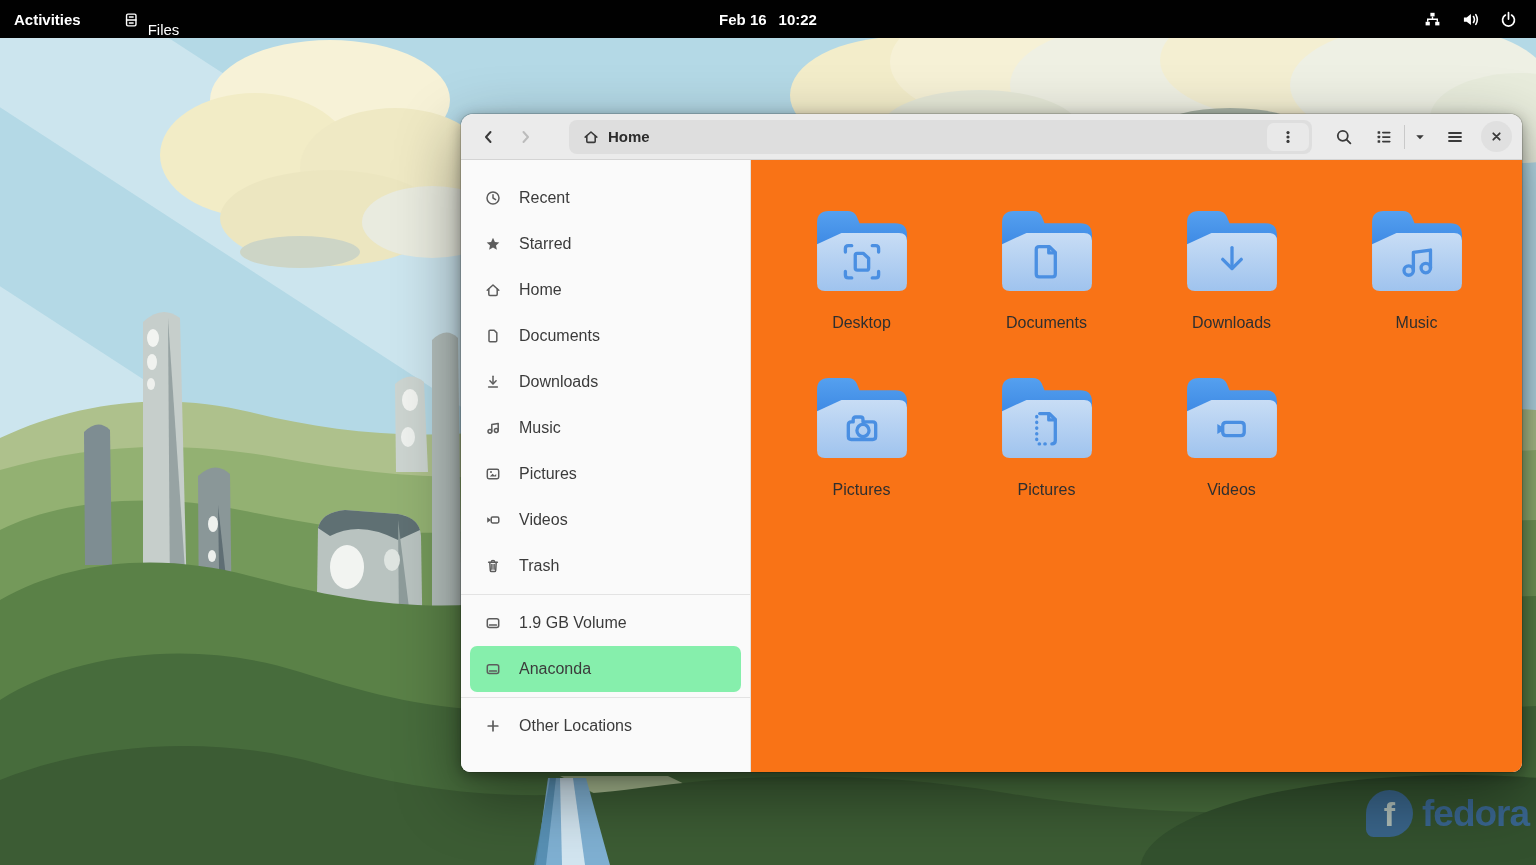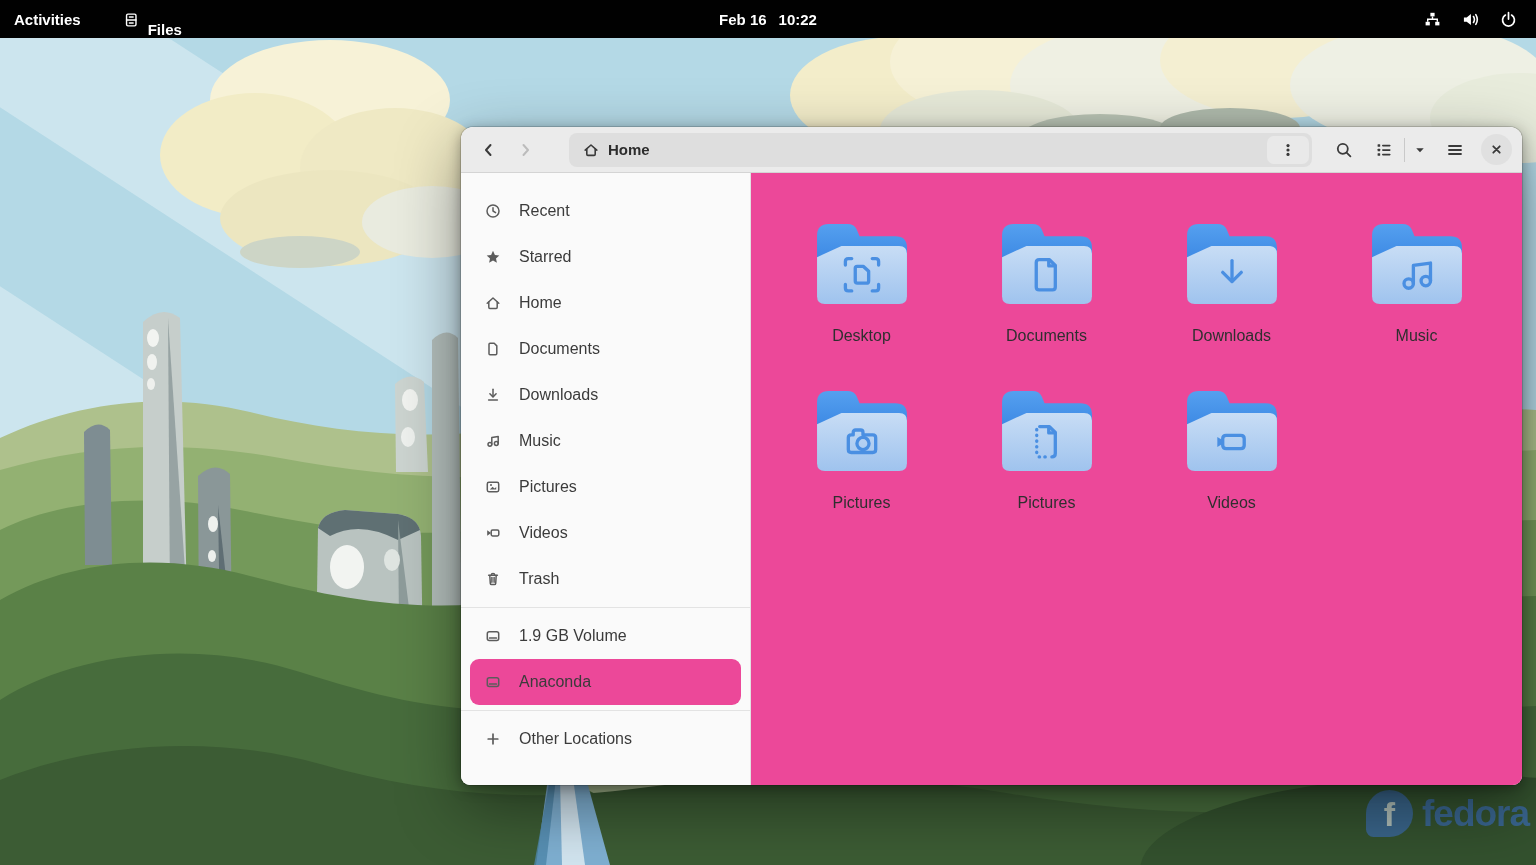--- a/index.html
+++ b/index.html
@@ -25,29 +25,29 @@
     color:#3c6eb4;font-size:37px;font-weight:bold;letter-spacing:-1px;opacity:.85;
   }
   
   #topbar{
     position:absolute;left:0;top:0;width:1536px;height:38px;background:#010101;
     display:flex;align-items:center;color:#fff;z-index:5;
   }
   .tb-btn{background:none;border:none;color:#ffffff;font-family:inherit;
     font-size:15px;font-weight:bold;padding:8px 14px;height:100%;cursor:default;}
   #tb-app{display:flex;align-items:center;gap:9px;margin-left:28px;}
-  #tb-app .lbl{font-size:15px;font-weight:bold;margin-top:20px;}
+  #tb-app .lbl{font-size:15px;font-weight:normal;margin-top:20px;}
   #tb-clock{position:absolute;left:0;right:0;margin:auto;width:200px;text-align:center;
     font-size:15px;font-weight:bold;display:flex;justify-content:center;gap:12px;}
   #tb-status{margin-left:auto;display:flex;align-items:center;gap:6px;padding-right:12px;}
   .tb-icon{background:none;border:none;width:32px;height:32px;display:flex;
     align-items:center;justify-content:center;padding:0;}
   
   #files-window{
-    position:absolute;left:461px;top:127px;width:1061px;height:658px;
+    position:absolute;left:461px;top:114px;width:1061px;height:658px;
     background:#fff;border-radius:12px 12px 9px 9px;
     box-shadow:0 3px 14px rgba(0,0,0,.35),0 22px 64px rgba(0,0,0,.42),0 0 0 1px rgba(0,0,0,.14);
     display:flex;flex-direction:column;z-index:4;overflow:hidden;
   }
   #headerbar{
     height:46px;flex:0 0 46px;background:#ebebeb;border-bottom:1px solid #d4d4d4;
     display:flex;align-items:center;padding:0 10px;border-radius:12px 12px 0 0;
   }
   .hb-btn{background:none;border:none;width:36px;height:34px;border-radius:7px;
     display:flex;align-items:center;justify-content:center;padding:0;}
@@ -61,26 +61,26 @@
   #view-split{display:flex;align-items:center;margin:0 4px;}
   #view-split .vsep{width:1px;height:24px;background:#c9c9c9;margin:0 2px;}
   #close-btn{width:31px;height:31px;border:none;border-radius:50%;background:#e0e0e0;
     display:flex;align-items:center;justify-content:center;margin-left:8px;padding:0;}
   #win-body{flex:1;display:flex;min-height:0;}
   
   #sidebar{width:290px;flex:0 0 290px;background:#fafafa;border-right:1px solid #e2e2e2;
     padding-top:15px;display:flex;flex-direction:column;}
   .side-row{height:46px;margin:0 9px;border-radius:7px;display:flex;align-items:center;
     gap:18px;padding-left:15px;}
-  .side-row.selected{background:#ec4899;border-radius:9px;}
+  .side-row.selected{background:#86efac;}
   .side-row .side-lab{font-size:16px;color:#3b3b3b;}
   .side-sep{height:1px;background:#e3e3e3;margin:5px 0;}
   .side-ico{width:16px;height:16px;display:flex;}
   
-  #file-grid{flex:1;background:#ec4899;padding:48px 0 0 18px;display:grid;
+  #file-grid{flex:1;background:#f97316;padding:48px 0 0 18px;display:grid;
     grid-template-columns:repeat(4,185px);grid-auto-rows:167px;align-content:start;text-align:right;}
   .cell{width:185px;display:flex;flex-direction:column;align-items:center;}
   .cell .flabel{margin-top:16px;font-size:16px;color:#2f2f2f;}
 </style>
 </head>
 <body>
 
 <div id="screen">
 
   <svg width="0" height="0" style="position:absolute" aria-hidden="true">

